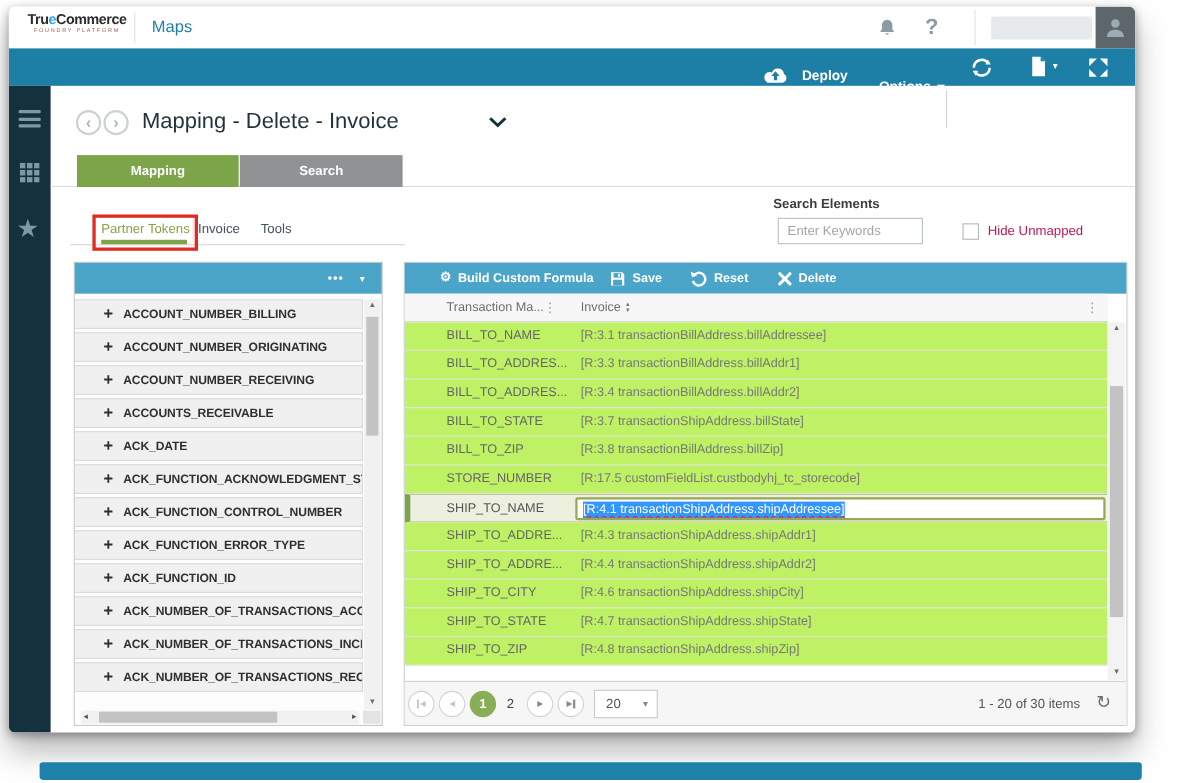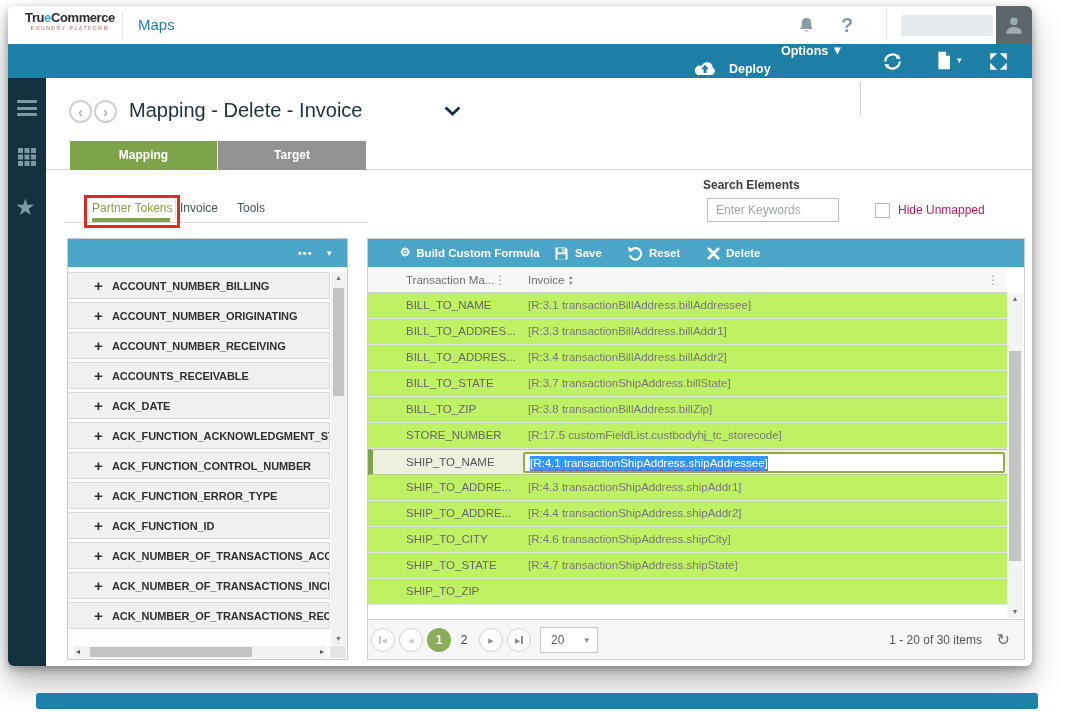--- a/index.html
+++ b/index.html
@@ -28,21 +28,21 @@
   .d2{left:878px;top:3px;height:32px}
   .redacted{position:absolute;left:893px;top:9px;width:92px;height:21px;
     background:#e6eaed;border-radius:2px}
   .avatar-box{position:absolute;left:988px;top:0;width:36px;height:38px;background:#5c666b;
     display:flex;align-items:center;justify-content:center}
 
   
   .action-bar{position:absolute;left:0;top:38px;width:1024px;height:34px;background:#1d7ea6;color:#fff}
   .deploy-btn{position:absolute;left:684px;top:0;height:50px;display:flex;align-items:center;gap:11px;cursor:pointer}
   .deploy-btn span{font-size:12.5px;font-weight:bold}
-  .options-btn{position:absolute;left:773px;top:0;height:42px;display:flex;align-items:flex-start;gap:6px}
+  .options-btn{position:absolute;left:791px;top:0;height:42px;display:flex;align-items:flex-end;gap:6px}
   .options-btn span{font-size:12.5px;font-weight:bold}
   .caret{font-size:9px;line-height:1}
   .d3{left:852px;top:38px;height:34px;background:rgba(0,0,0,.18)}
   .ab-icon{position:absolute;top:7px;cursor:pointer}
   .refresh-svg{left:874px}
   .doc-group{position:absolute;left:928px;top:6px;display:flex;align-items:center;gap:5px}
   .expand-svg{left:980px}
 
   
   .sidebar{position:absolute;left:0;top:72px;width:38px;height:588px;background:#16313e}
@@ -240,21 +240,21 @@
 
     <div class="nav-circle back-btn">‹</div>
     <div class="nav-circle fwd-btn">›</div>
     <div class="page-title">Mapping - Delete - Invoice</div>
     <svg class="title-caret" width="17" height="10" viewBox="0 0 16 9" fill="none" stroke="#16313e" stroke-width="2.6">
         <path d="M1.5 1.2L8 7.4l6.5-6.2"></path>
       </svg>
 
     <div class="tabline"></div>
     <div class="big-tab tab-mapping">Mapping</div>
-    <div class="big-tab tab-summary">Target</div>
+    <div class="big-tab tab-summary">Search</div>
 
     <div class="subtab st-partner">Partner Tokens</div>
     <div class="vdiv st-sep"></div>
     <div class="subtab st-invoice">Invoice</div>
     <div class="subtab st-tools">Tools</div>
     <div class="st-rule"></div>
     <div class="st-underline"></div>
     <div class="red-box"></div>
 
     <div class="left-panel">
@@ -432,20 +432,21 @@
     <div class="t-val">[R:4.6 transactionShipAddress.shipCity]</div>
   </div>
 
   <div class="t-row">
     <div class="t-field">SHIP_TO_STATE</div>
     <div class="t-val">[R:4.7 transactionShipAddress.shipState]</div>
   </div>
 
   <div class="t-row">
     <div class="t-field">SHIP_TO_ZIP</div>
+    <div class="t-val">[R:4.8 transactionShipAddress.shipZip]</div>
   </div>
 </div>
 
       <div class="grid-vscroll">
         <div class="scroll-arrow" style="top:0">▲</div>
         <div class="gv-thumb"></div>
         <div class="scroll-arrow" style="bottom:0">▼</div>
       </div>
 
       <div class="grid-footer">

